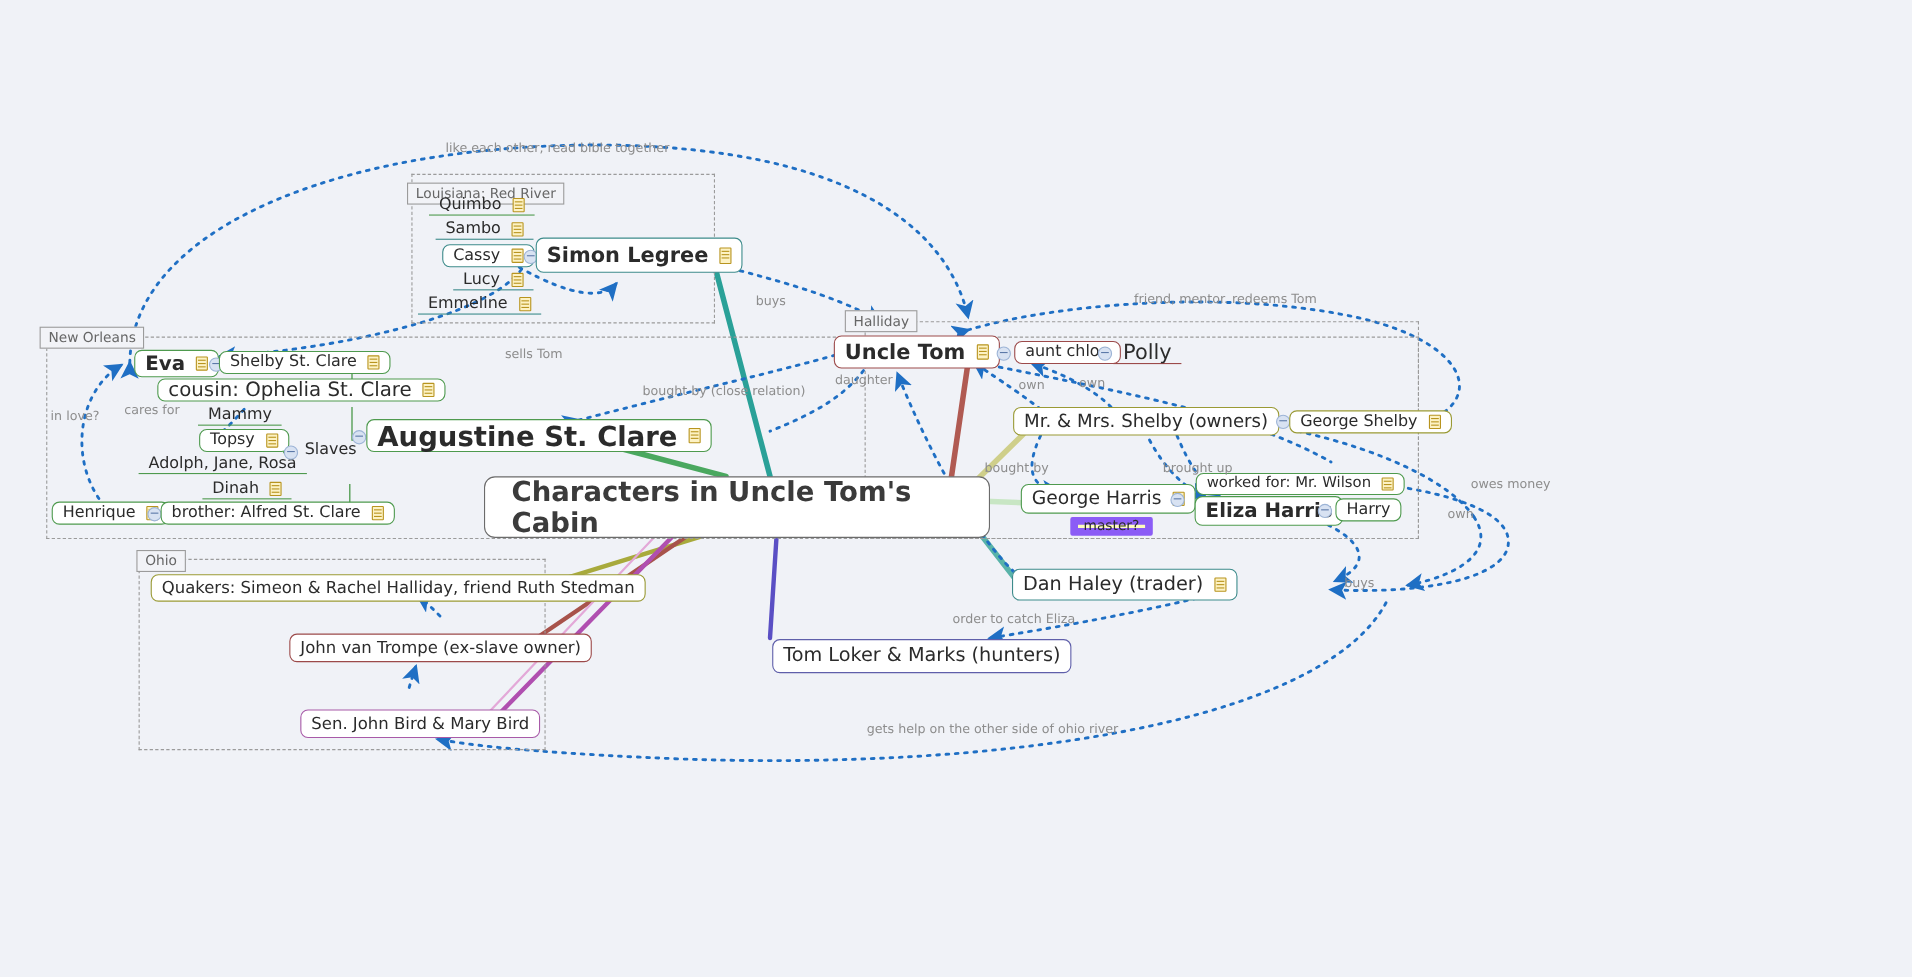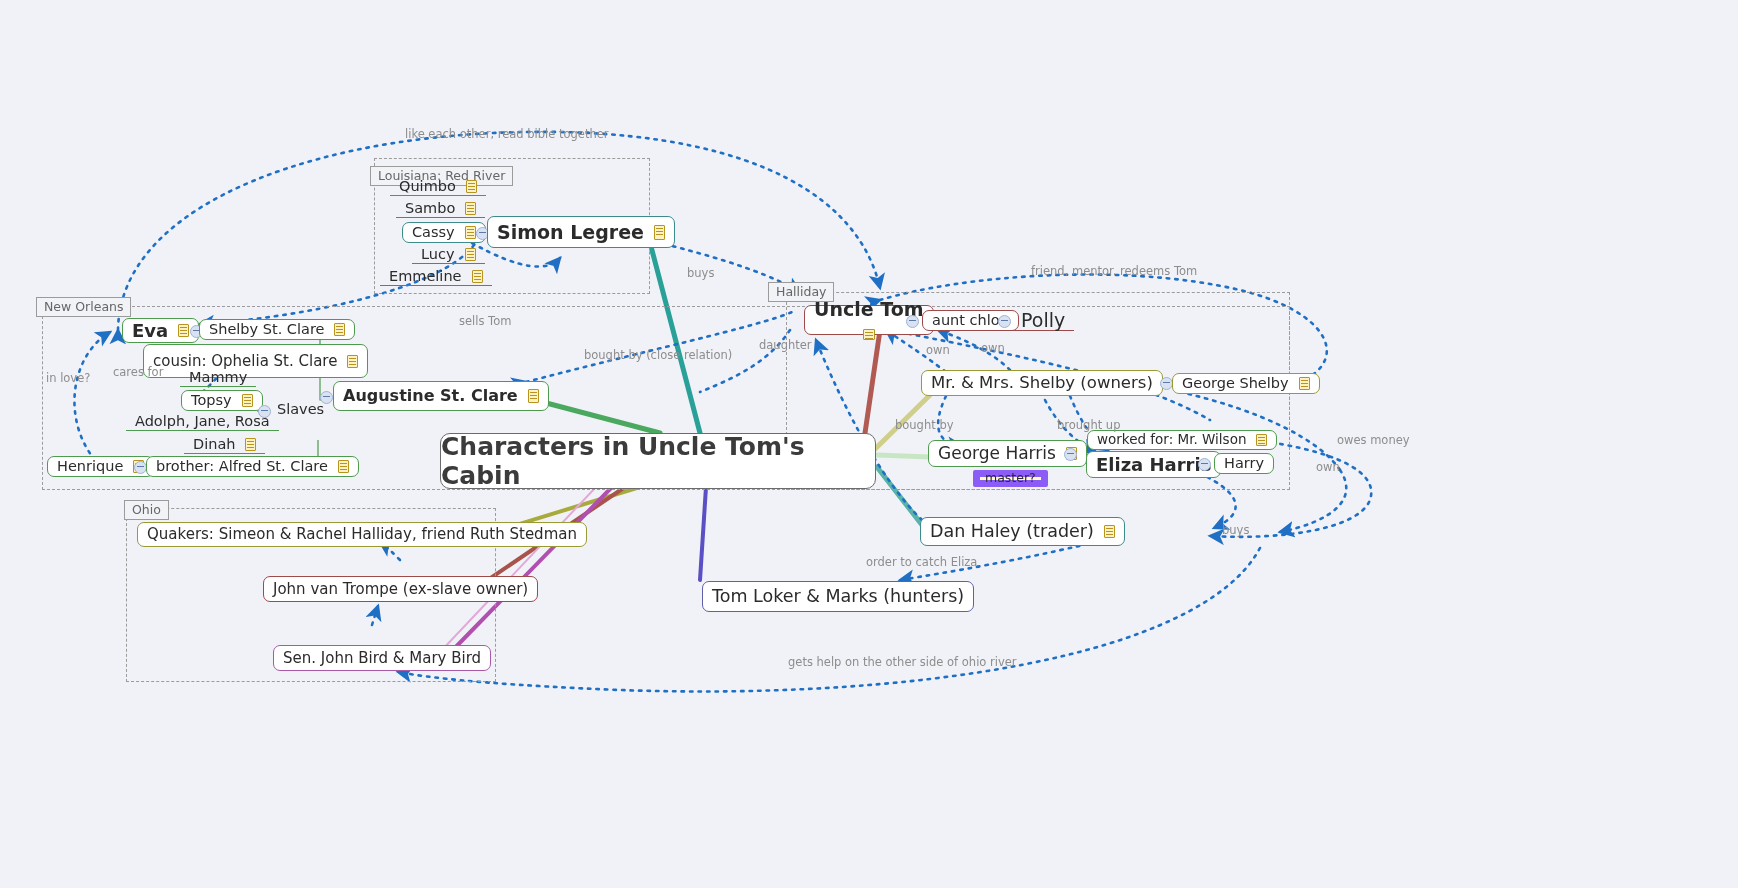--- a/index.html
+++ b/index.html
@@ -71,21 +71,21 @@
   
   .caption{
     position:absolute;color:#8d8d8d;font-size:11.5px;white-space:nowrap;line-height:1;
   }
 
   
   #root-node{
     position:absolute;left:440px;top:433px;width:434px;height:54px;
     background:#ffffff;border:1.6px solid #6b6b6b;border-radius:10px;
     display:flex;align-items:center;justify-content:center;
-    font-size:25px;font-weight:bold;color:#3b3b3b;
+    font-size:25px;font-weight:bold;color:#3b3b3b;padding-left:24px;
   }
 </style>
 </head>
 <body>
 
 <div id="canvas">
 
   <svg class="layer">
     <defs>
       <marker id="ah" markerWidth="7" markerHeight="7" refX="5.5" refY="3.2" orient="auto">
@@ -218,21 +218,21 @@
     <span class="note-icon"></span>
   </div>
 
   <div class="collapse" style="left:190px;top:325px;"></div>
 
   <div class="node c-green" style="left:199px;top:319px;height:21px;font-size:14.5px;">
     <span>Shelby St. Clare</span>
     <span class="note-icon"></span>
   </div>
 
-  <div class="node c-green" style="left:143px;top:344px;height:34px;font-size:15px;">
+  <div class="node c-green" style="left:143px;top:344px;height:21px;font-size:18px;">
     <span>cousin: Ophelia St. Clare</span>
     <span class="note-icon"></span>
   </div>
 
   <div class="node ul-green plain" style="left:180px;top:368px;height:19px;font-size:14.5px;border-bottom:1.3px solid #4e9a4e;">
     <span>Mammy</span>
   </div>
 
   <div class="node c-green" style="left:181px;top:390px;height:21px;font-size:14.5px;">
     <span>Topsy</span>
@@ -249,38 +249,38 @@
   </div>
 
   <div class="collapse" style="left:258px;top:405px;"></div>
 
   <div class="node plain" style="left:268px;top:399px;height:21px;font-size:14.5px;">
     <span>Slaves</span>
   </div>
 
   <div class="collapse" style="left:320px;top:391px;"></div>
 
-  <div class="node c-green bold" style="left:333px;top:381px;height:30px;font-size:16px;">
+  <div class="node c-green bold" style="left:333px;top:381px;height:30px;font-size:25px;">
     <span>Augustine St. Clare</span>
     <span class="note-icon" style="width:12px;height:14px;"></span>
   </div>
 
   <div class="node c-green" style="left:47px;top:456px;height:21px;font-size:14.5px;">
     <span>Henrique</span>
     <span class="note-icon"></span>
   </div>
 
   <div class="collapse" style="left:134px;top:461px;"></div>
 
   <div class="node c-green" style="left:146px;top:456px;height:21px;font-size:14.5px;">
     <span>brother: Alfred St. Clare</span>
     <span class="note-icon"></span>
   </div>
 
-  <div class="node c-red bold" style="left:804px;top:305px;height:30px;font-size:19px;flex-direction:column;">
+  <div class="node c-red bold" style="left:758px;top:305px;height:30px;font-size:19px;">
     <span>Uncle Tom</span>
     <span class="note-icon" style="width:12px;height:14px;"></span>
   </div>
 
   <div class="collapse" style="left:906px;top:315px;"></div>
 
   <div class="node c-red" style="left:922px;top:310px;height:21px;font-size:14.5px;">
     <span>aunt chloe</span>
   </div>
 

